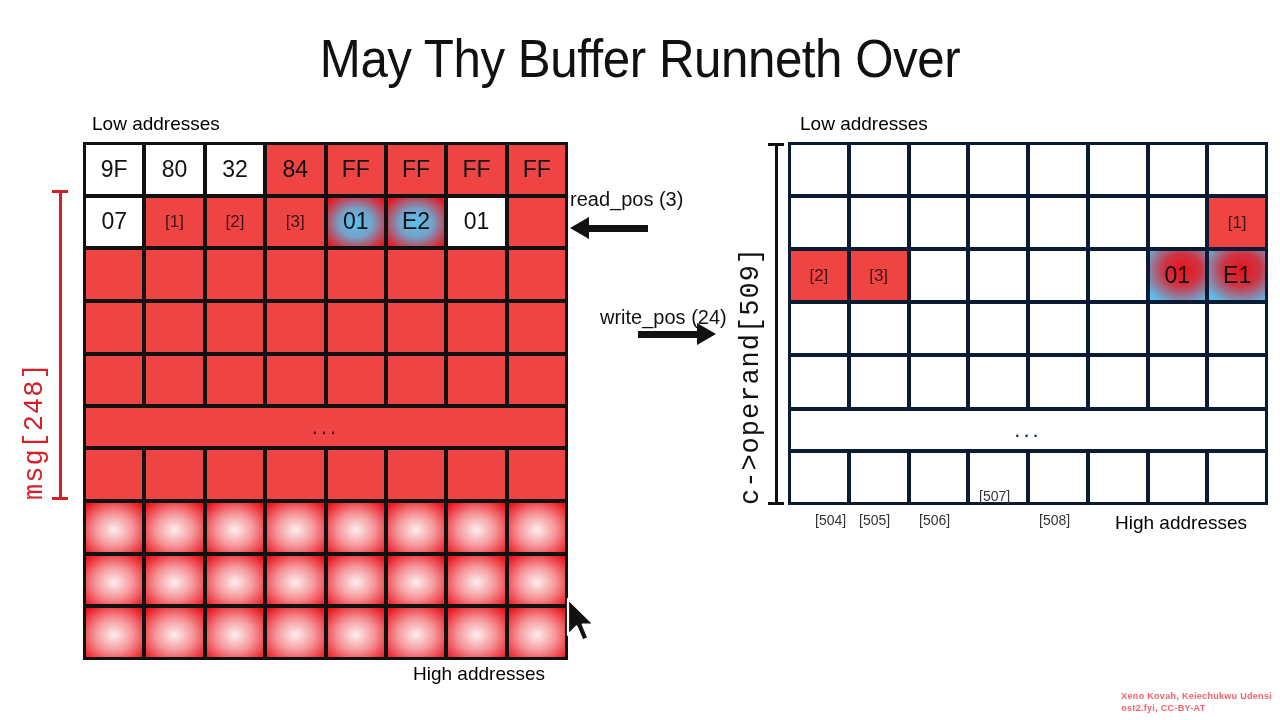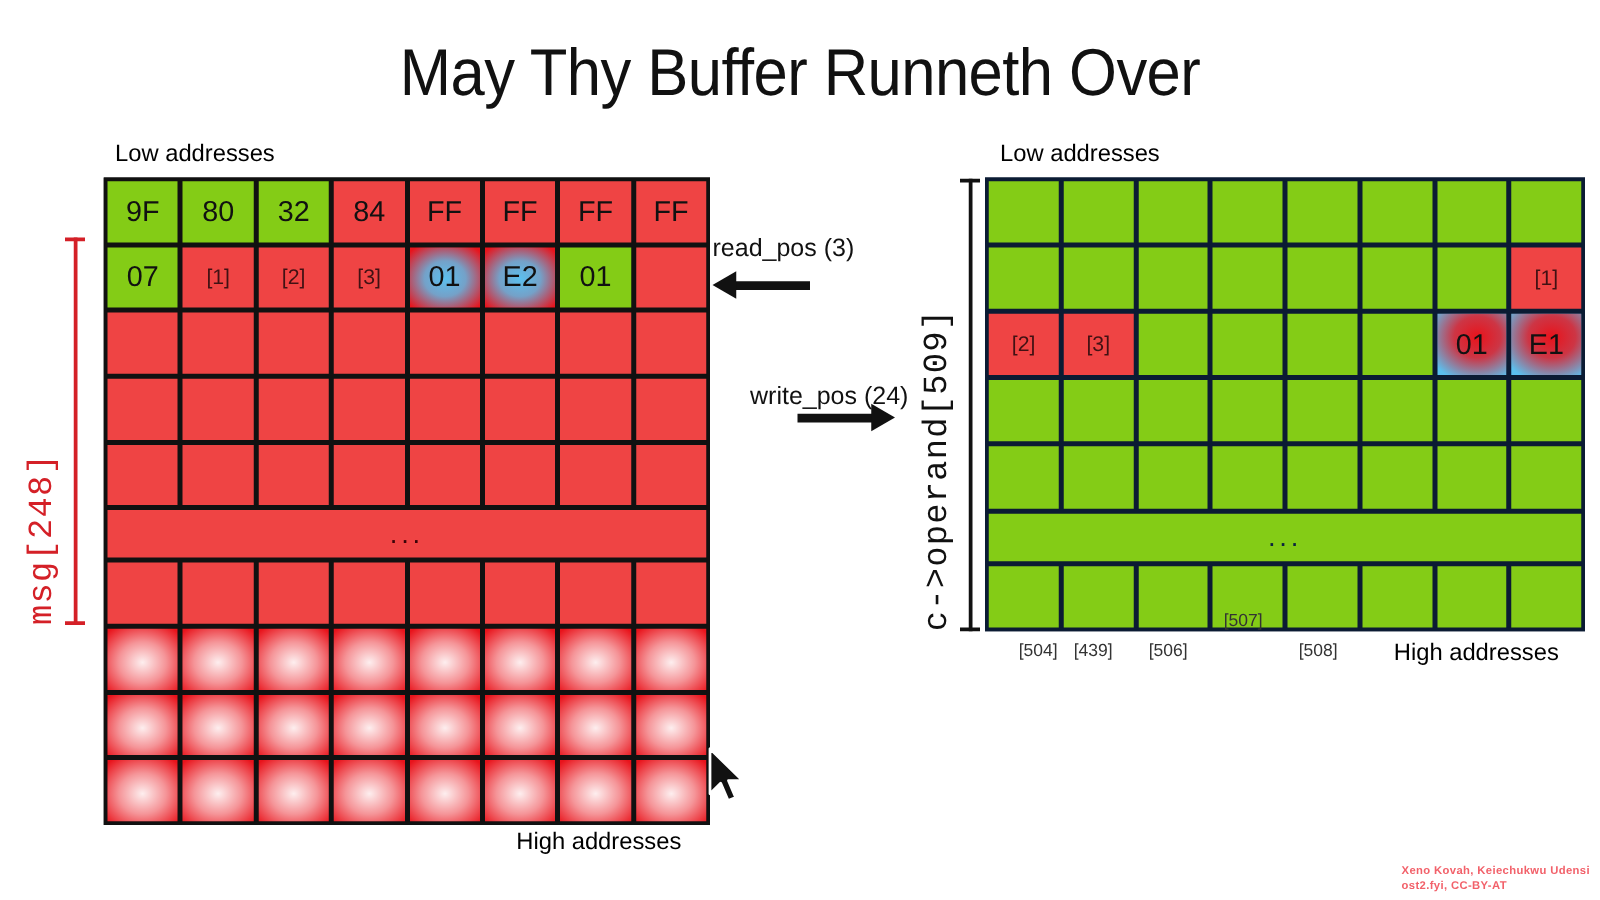--- a/index.html
+++ b/index.html
@@ -35,21 +35,21 @@
   }
   .grid.blue{border-color:#0b1b33;background:#0b1b33;}
   .cell{
     position:relative;
     display:flex;align-items:center;justify-content:center;
     font-size:23px;color:#111;
     font-family:"Liberation Sans", sans-serif;
     overflow:hidden;
   }
   .cell.red{background:#ef4444;}
-  .cell.blue{background:#84cc16;}
+  .cell.blue{background:#ffffff;}
   .cell.fade-red{
     background:#e9131b;
     background-image:radial-gradient(ellipse 80% 80% at 50% 55%, rgba(255,255,255,0.93) 0%, rgba(255,255,255,0.55) 42%, rgba(255,255,255,0.0) 88%);
   }
   .cell.blue-in-red{
     background:#e9131b;
     background-image:radial-gradient(ellipse 78% 78% at 50% 52%, #5bc0ee 0%, rgba(91,192,238,0.82) 38%, rgba(91,192,238,0) 86%);
   }
   .cell.red-in-blue{
     background:#5bc0ee;
@@ -312,21 +312,21 @@
       <div class="cell blue"></div>
       <div class="cell blue"></div>
       <div class="cell blue"></div>
       <div class="cell blue"></div>
       <div class="cell blue"></div>
       <div class="cell blue"></div>
     </div>
 
   <div id="right-bottom-addrs">
       <div class="small-addr" style="left: 815px; top: 512px;">[504]</div>
-      <div class="small-addr" style="left: 859px; top: 512px;">[439]</div>
+      <div class="small-addr" style="left: 859px; top: 512px;">[505]</div>
       <div class="small-addr" style="left: 919px; top: 512px;">[506]</div>
       <div class="small-addr" style="left: 979px; top: 488px;">[507]</div>
       <div class="small-addr" style="left: 1039px; top: 512px;">[508]</div>
     </div>
 
   <div class="addr-label" style="left:1115px;top:512px;">High addresses</div>
 
   <div id="credits">
     <div>Xeno Kovah, Keiechukwu Udensi</div>
     <div>ost2.fyi, CC-BY-AT</div>

